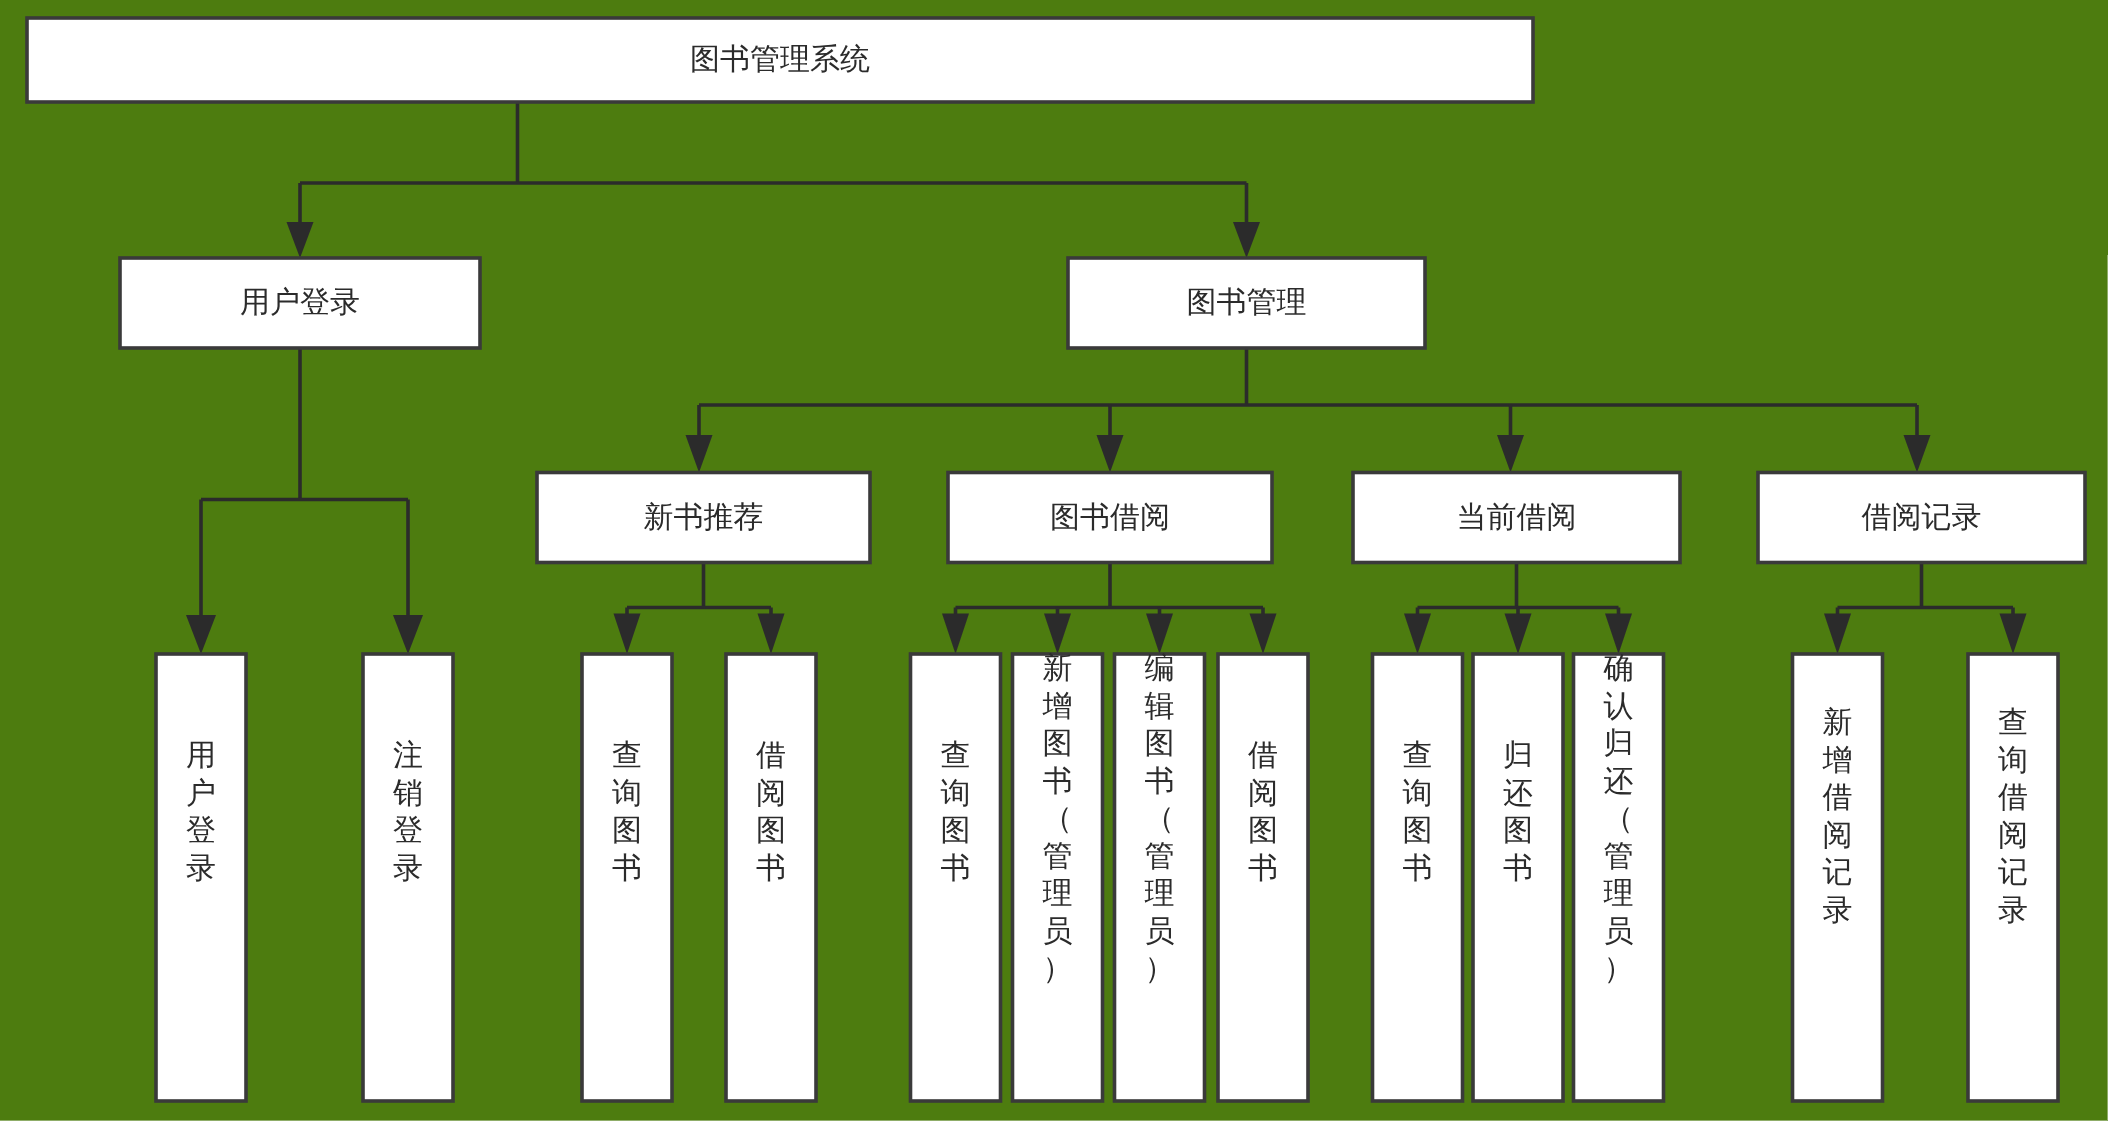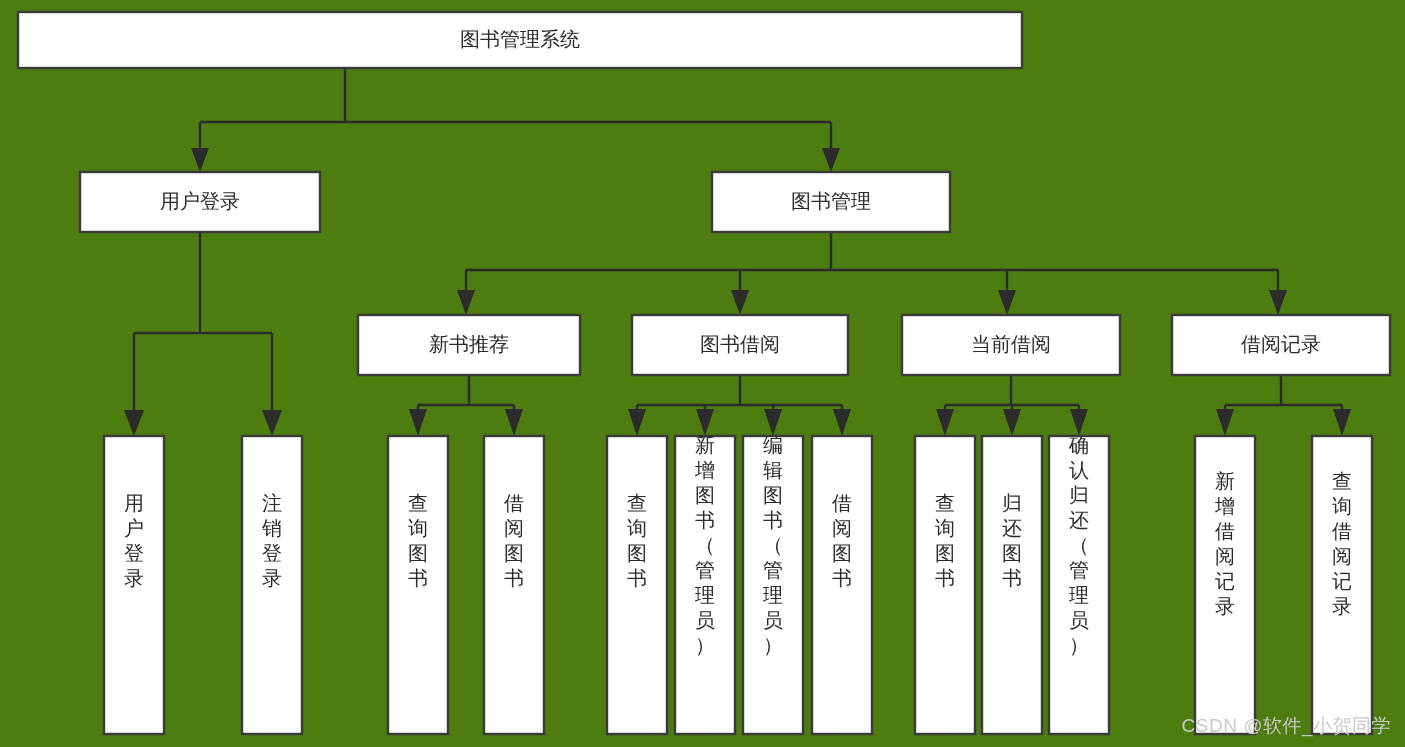--- a/index.html
+++ b/index.html
@@ -237,14 +237,13 @@
       <rect class="node-box" x="1195" y="436" width="60" height="298"></rect>
       <text class="node-label-vertical vtext" x="1225" y="488"><tspan x="1225" dy="0">新</tspan><tspan x="1225" dy="25">增</tspan><tspan x="1225" dy="25">借</tspan><tspan x="1225" dy="25">阅</tspan><tspan x="1225" dy="25">记</tspan><tspan x="1225" dy="25">录</tspan></text>
     </g>
 
     <g id="leaf-query-borrow-record">
       <rect class="node-box" x="1312" y="436" width="60" height="298"></rect>
       <text class="node-label-vertical vtext" x="1342" y="488"><tspan x="1342" dy="0">查</tspan><tspan x="1342" dy="25">询</tspan><tspan x="1342" dy="25">借</tspan><tspan x="1342" dy="25">阅</tspan><tspan x="1342" dy="25">记</tspan><tspan x="1342" dy="25">录</tspan></text>
     </g>
   </svg>
 
-  <div class="watermark">CSDN @软件_小贺同学</div>
 </div>
 
 </body></html>

